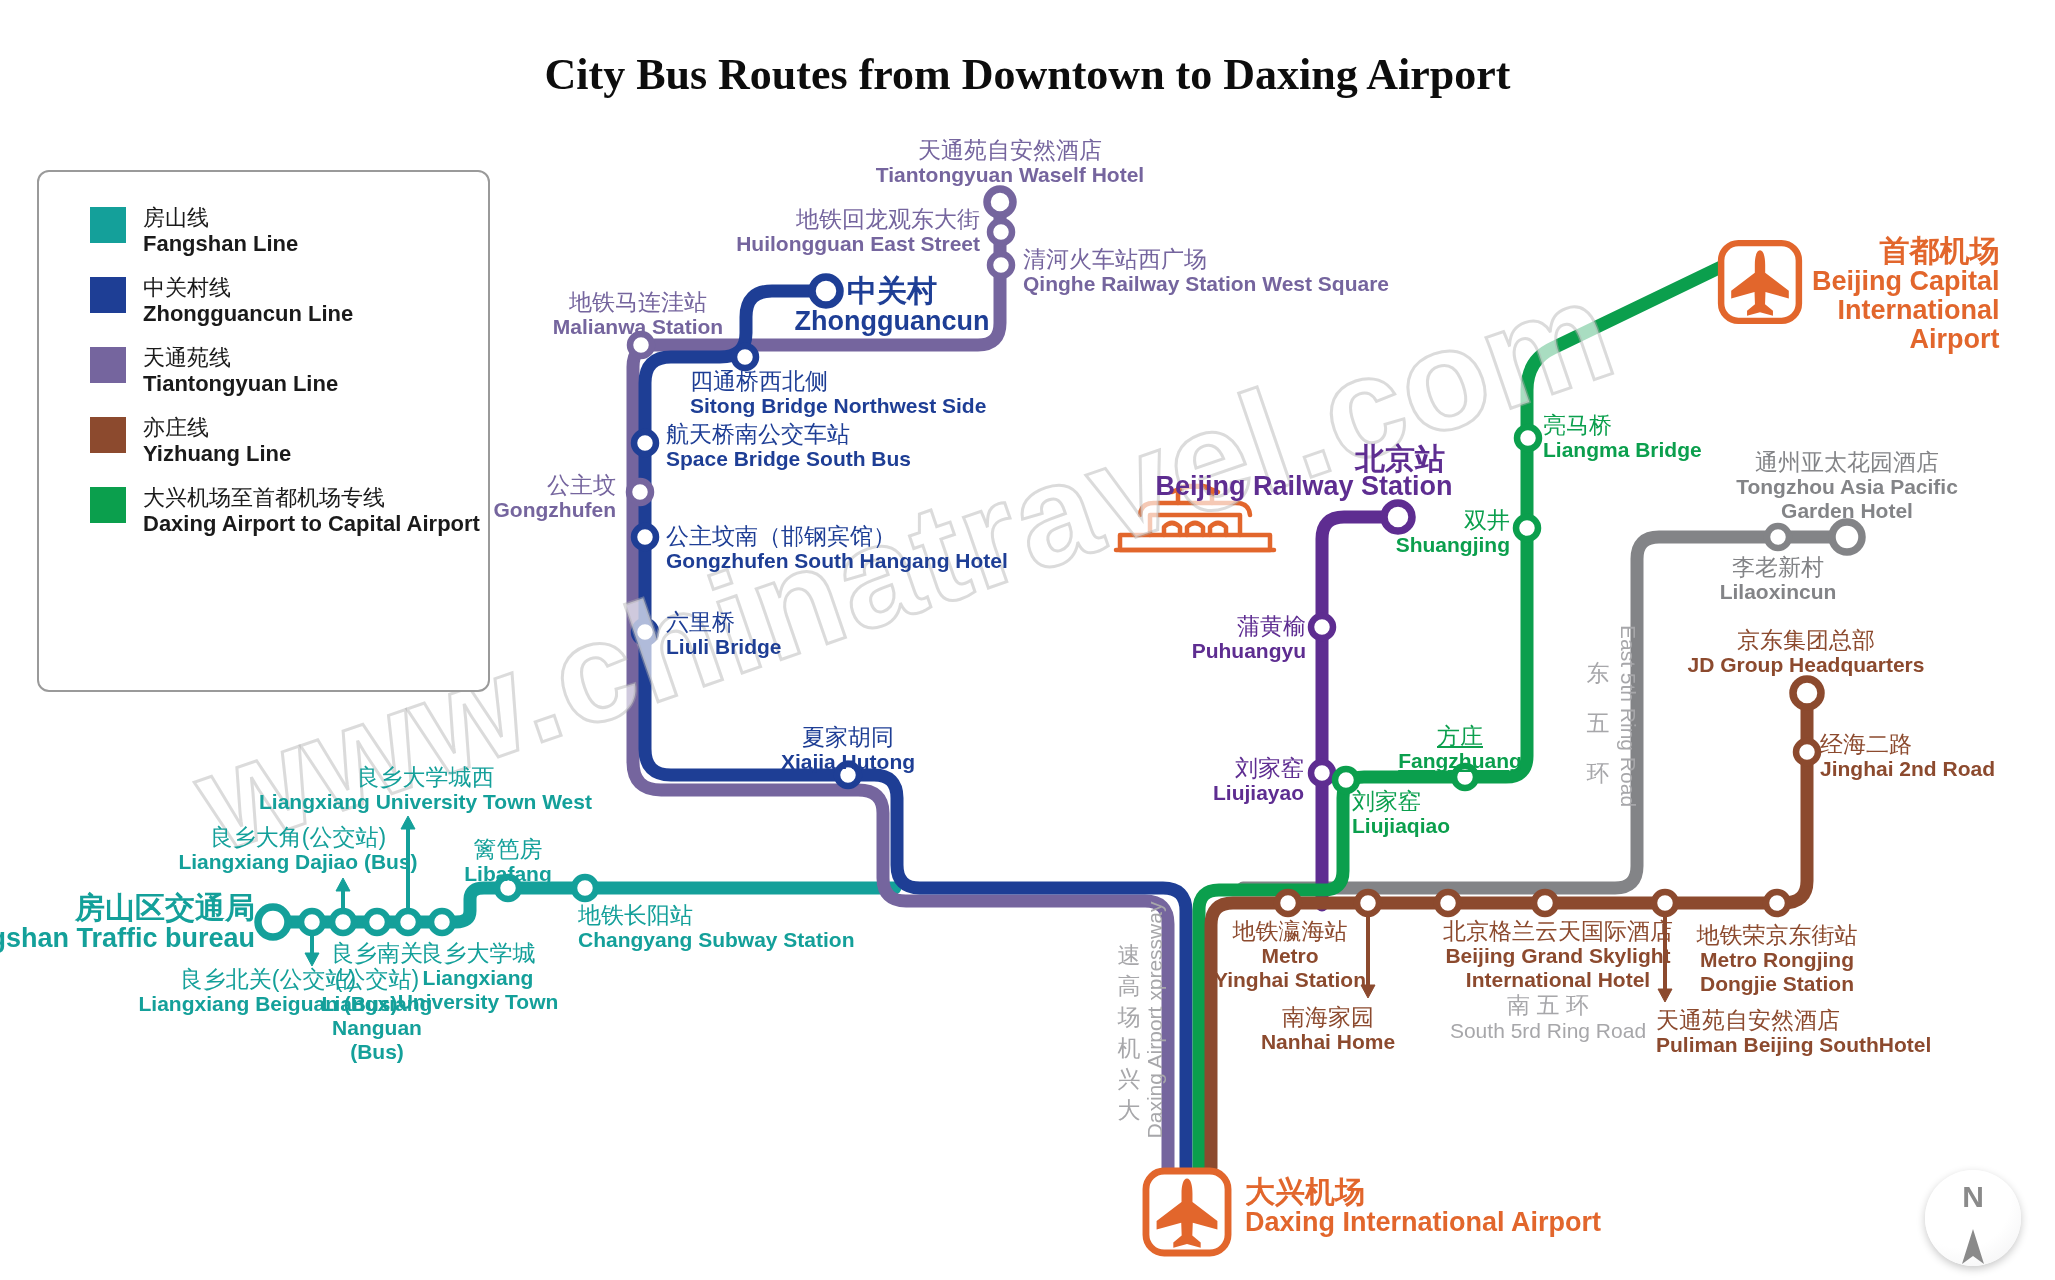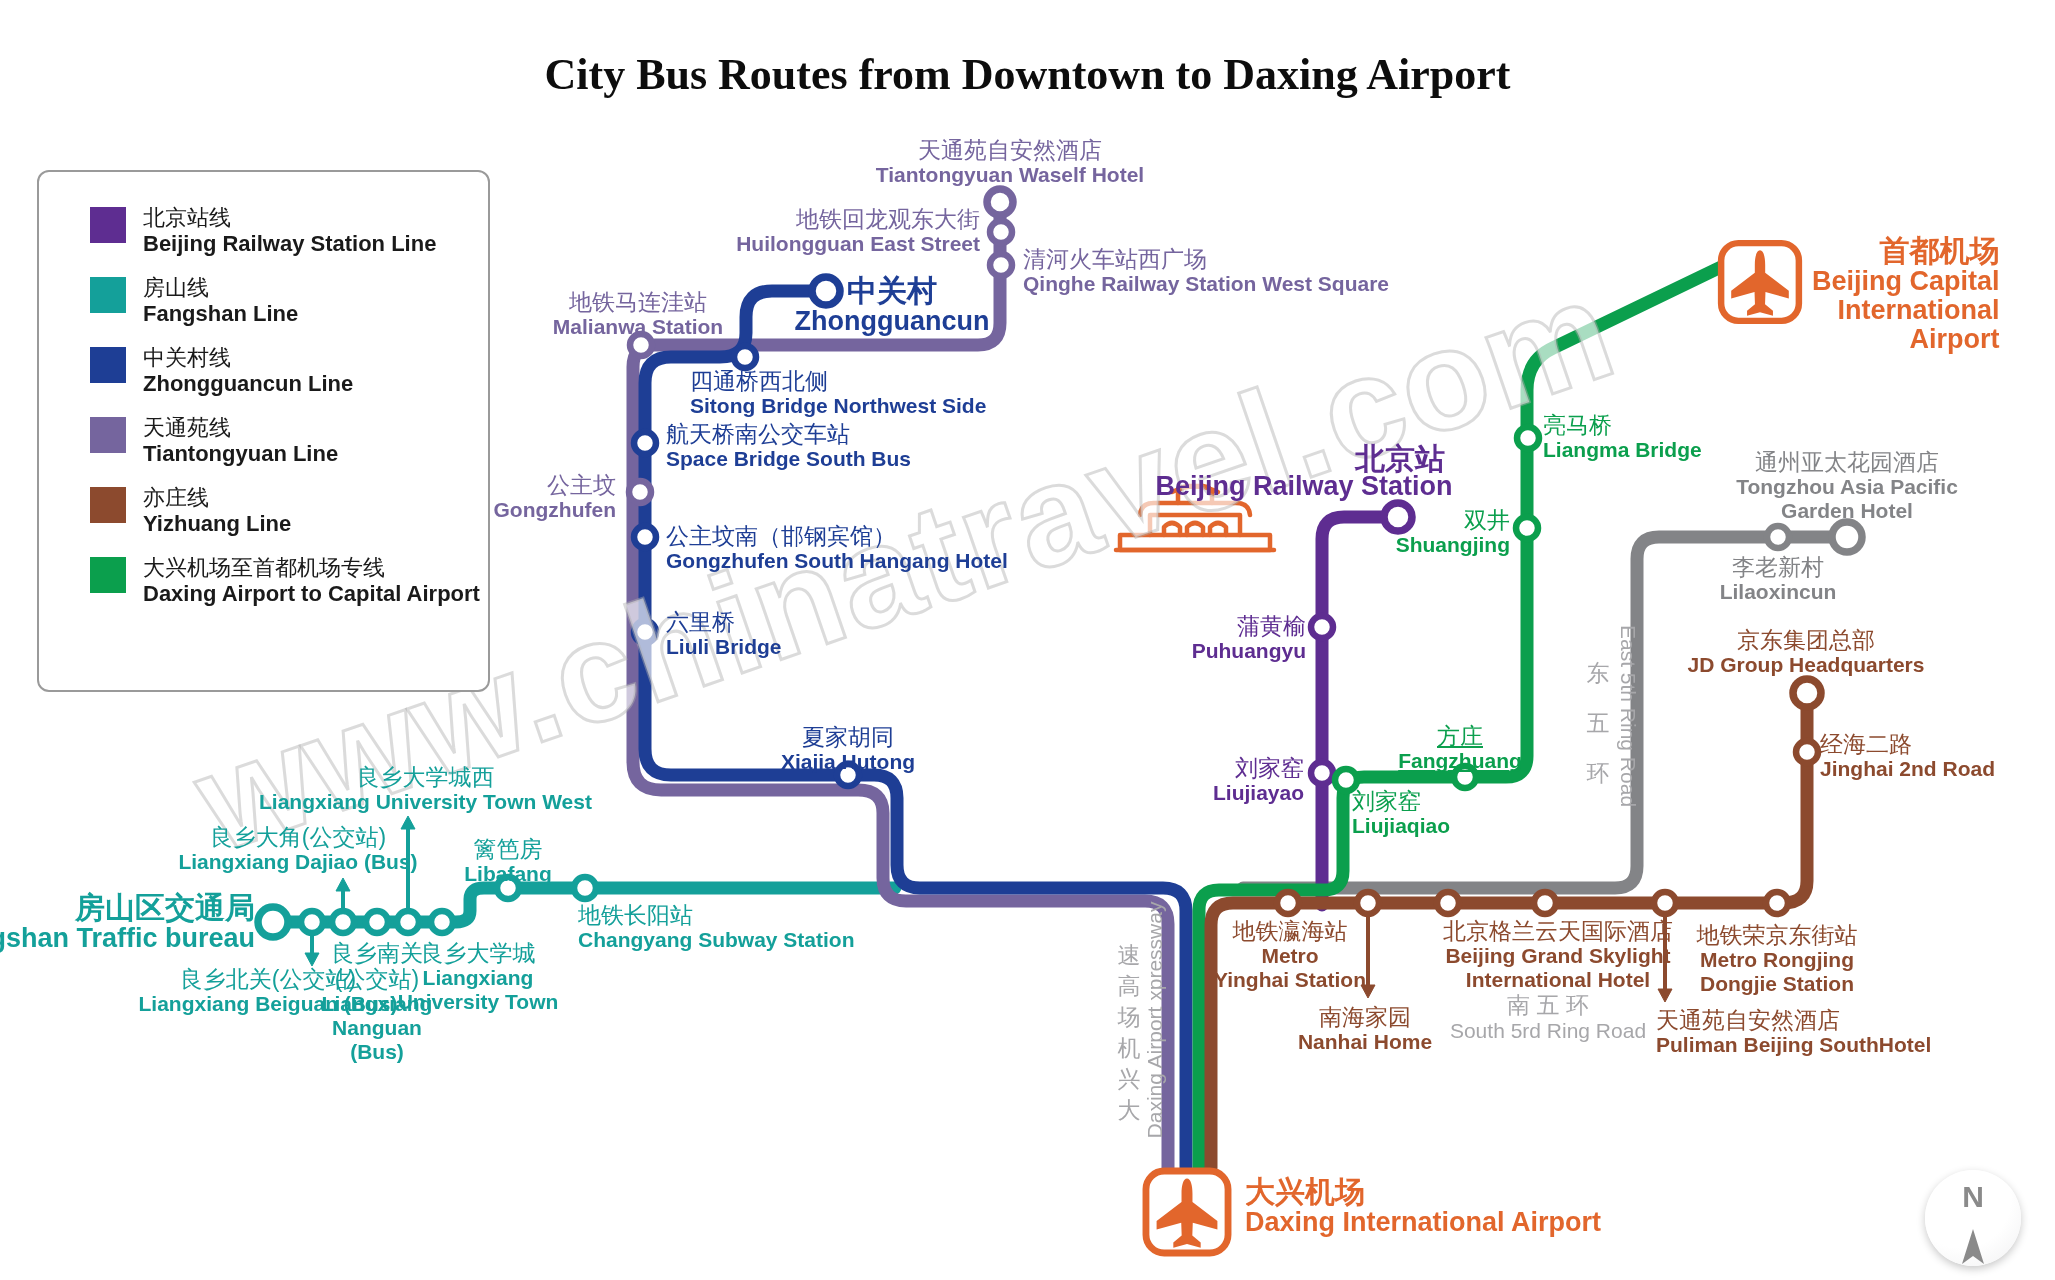--- a/index.html
+++ b/index.html
@@ -146,27 +146,20 @@
     <use href="#plane-badge" transform="translate(1760,282) scale(1.44)"></use>
     <use href="#plane-badge" transform="translate(1187,1212) scale(1.52)"></use>
   </svg>
 
   <h1 class="page-title">City Bus Routes from Downtown to Daxing Airport</h1>
 
   <div class="watermark">www.chinatravel.com</div>
 
   <div class="legend">
       <div class="legend-row">
-        <span class="legend-swatch" style="background: rgb(94, 45, 145);"></span>
-        <div>
-          <div class="legend-cn">北京站线</div>
-          <div class="legend-en">Beijing Railway Station Line</div>
-        </div>
-      </div>
-      <div class="legend-row">
         <span class="legend-swatch" style="background: rgb(20, 160, 154);"></span>
         <div>
           <div class="legend-cn">房山线</div>
           <div class="legend-en">Fangshan Line</div>
         </div>
       </div>
       <div class="legend-row">
         <span class="legend-swatch" style="background: rgb(30, 62, 149);"></span>
         <div>
           <div class="legend-cn">中关村线</div>
@@ -295,21 +288,21 @@
       </div>
       <div class="label al-l c-brown" style="left: 1656px; top: 1007px;">
         <span class="cn">天通苑自安然酒店</span>
         <span class="en">Puliman Beijing SouthHotel</span>
       </div>
       <div class="label al-c c-brown" style="left: 1558px; top: 918px;">
         <span class="cn">北京格兰云天国际酒店</span>
         <span class="en">Beijing Grand Skylight</span>
         <span class="en">International Hotel</span>
       </div>
-      <div class="label al-c c-brown" style="left: 1365px; top: 1004px;">
+      <div class="label al-c c-brown" style="left: 1328px; top: 1004px;">
         <span class="cn">南海家园</span>
         <span class="en">Nanhai Home</span>
       </div>
       <div class="label al-c c-brown" style="left: 1290px; top: 918px;">
         <span class="cn">地铁瀛海站</span>
         <span class="en">Metro</span>
         <span class="en">Yinghai Station</span>
       </div>
       <div class="label al-r c-teal" style="left: 255px; top: 892px;">
         <span class="cnlg">房山区交通局</span>

